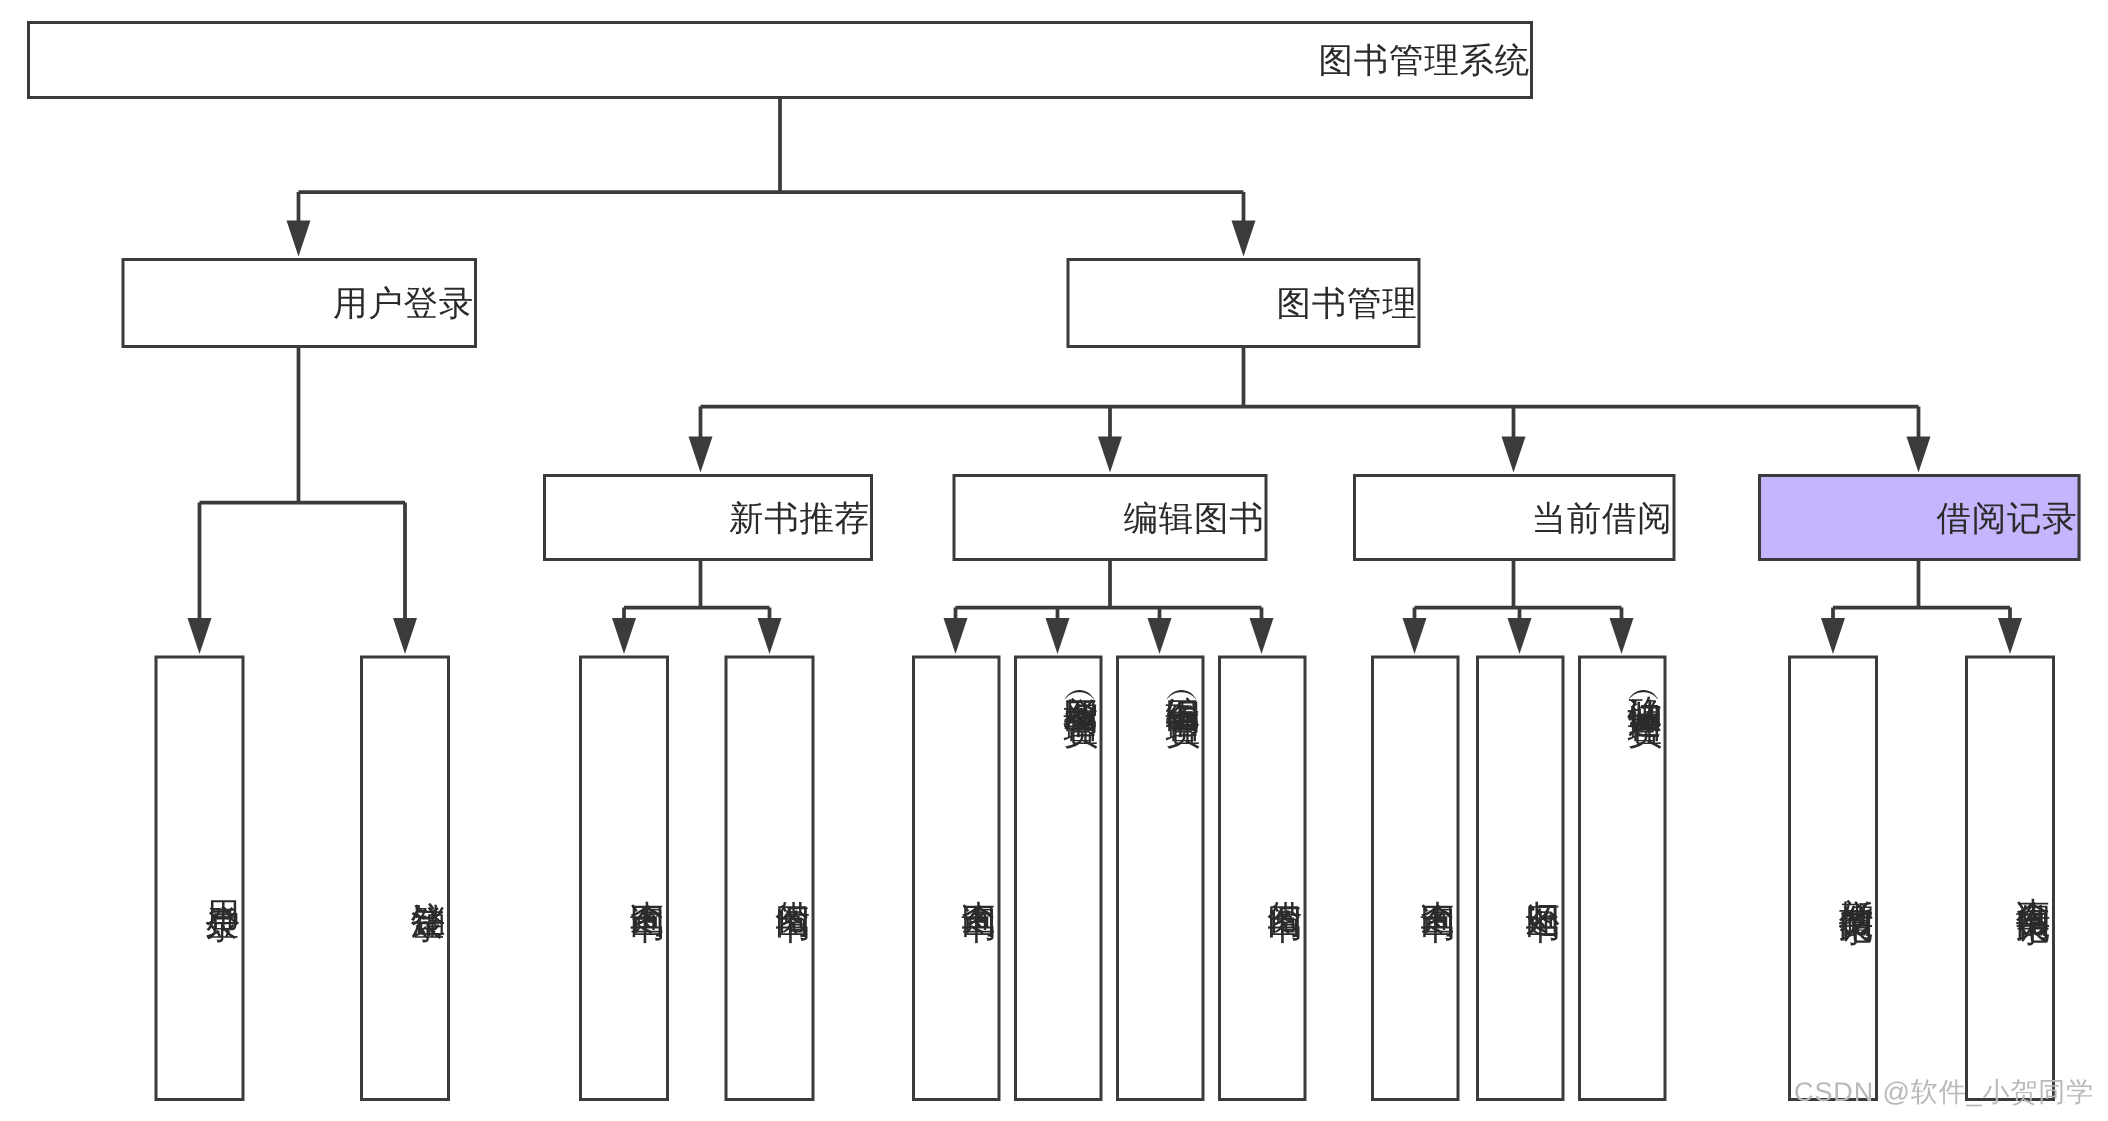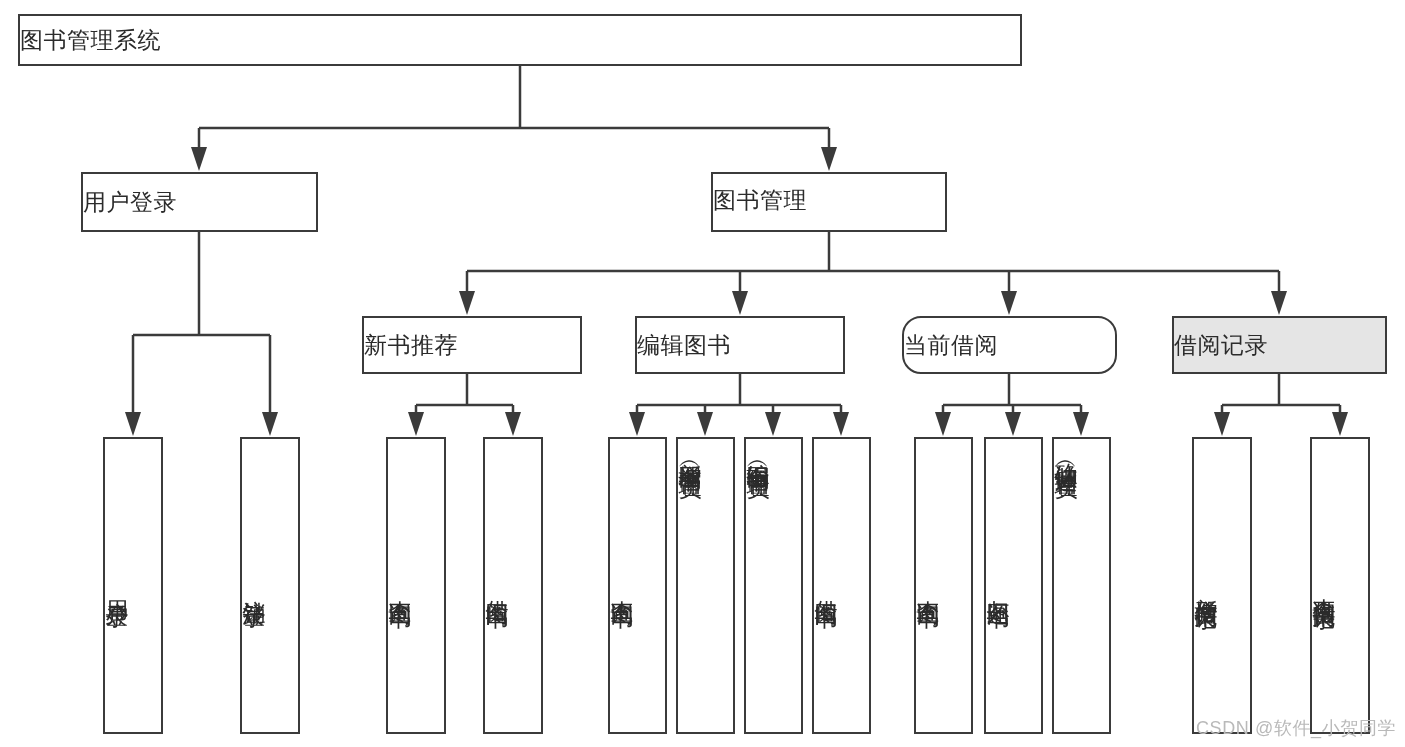--- a/index.html
+++ b/index.html
@@ -27,21 +27,21 @@
     height: 747px;
     display: block;
   }
   .node-box {
     position: absolute;
     box-sizing: border-box;
     background: #ffffff;
     border: 2px solid #3b3b3b;
     display: flex;
     align-items: center;
-    justify-content: flex-start;
+    justify-content: flex-end;
     overflow: hidden;
   }
   .node-label {
     color: #2b2b2b;
     text-align: center;
     line-height: 1.16;
     letter-spacing: 0.5px;
     white-space: pre;
   }
   .node-horizontal .node-label {
@@ -135,33 +135,33 @@
         <polygon points="1332,412 1348,412 1340,436" fill="#3b3b3b"></polygon>
       </g>
   </svg>
   <div id="node-layer">
       <div class="node-box node-horizontal" style="left: 18px; top: 14px; width: 1004px; height: 52px; border-color: rgb(59, 59, 59); background: rgb(255, 255, 255);">
         <span class="node-label" style="color: rgb(43, 43, 43);">图书管理系统</span>
       </div>
       <div class="node-box node-horizontal" style="left: 81px; top: 172px; width: 237px; height: 60px; border-color: rgb(59, 59, 59); background: rgb(255, 255, 255);">
         <span class="node-label" style="color: rgb(43, 43, 43);">用户登录</span>
       </div>
-      <div class="node-box node-horizontal" style="left: 711px; top: 172px; width: 236px; height: 60px; border-color: rgb(59, 59, 59); background: rgb(255, 255, 255); font-family: Liberation Mono, monospace;">
+      <div class="node-box node-horizontal" style="left: 711px; top: 172px; width: 236px; height: 60px; border-color: rgb(59, 59, 59); background: rgb(255, 255, 255);">
         <span class="node-label" style="color: rgb(43, 43, 43);">图书管理</span>
       </div>
       <div class="node-box node-horizontal" style="left: 362px; top: 316px; width: 220px; height: 58px; border-color: rgb(59, 59, 59); background: rgb(255, 255, 255);">
         <span class="node-label" style="color: rgb(43, 43, 43);">新书推荐</span>
       </div>
       <div class="node-box node-horizontal" style="left: 635px; top: 316px; width: 210px; height: 58px; border-color: rgb(59, 59, 59); background: rgb(255, 255, 255);">
         <span class="node-label" style="color: rgb(43, 43, 43);">编辑图书</span>
       </div>
-      <div class="node-box node-horizontal" style="left: 902px; top: 316px; width: 215px; height: 58px; border-color: rgb(59, 59, 59); background: rgb(255, 255, 255); border-radius: 19px;">
+      <div class="node-box node-horizontal" style="left: 902px; top: 316px; width: 215px; height: 58px; border-color: rgb(59, 59, 59); background: rgb(255, 255, 255);">
         <span class="node-label" style="color: rgb(43, 43, 43);">当前借阅</span>
       </div>
-      <div class="node-box node-horizontal" style="left: 1172px; top: 316px; width: 215px; height: 58px; border-color: rgb(59, 59, 59); background: #e5e5e5;">
+      <div class="node-box node-horizontal" style="left: 1172px; top: 316px; width: 215px; height: 58px; border-color: rgb(59, 59, 59); background: #c4b5fd;">
         <span class="node-label" style="color: rgb(43, 43, 43);">借阅记录</span>
       </div>
       <div class="node-box node-vertical" style="left: 103px; top: 437px; width: 60px; height: 297px; border-color: rgb(59, 59, 59); background: rgb(255, 255, 255);">
         <span class="node-label" style="color: rgb(43, 43, 43);">用户登录</span>
       </div>
       <div class="node-box node-vertical" style="left: 240px; top: 437px; width: 60px; height: 297px; border-color: rgb(59, 59, 59); background: rgb(255, 255, 255);">
         <span class="node-label" style="color: rgb(43, 43, 43);">注销登录</span>
       </div>
       <div class="node-box node-vertical" style="left: 386px; top: 437px; width: 60px; height: 297px; border-color: rgb(59, 59, 59); background: rgb(255, 255, 255);">
         <span class="node-label" style="color: rgb(43, 43, 43);">查询图书</span>

